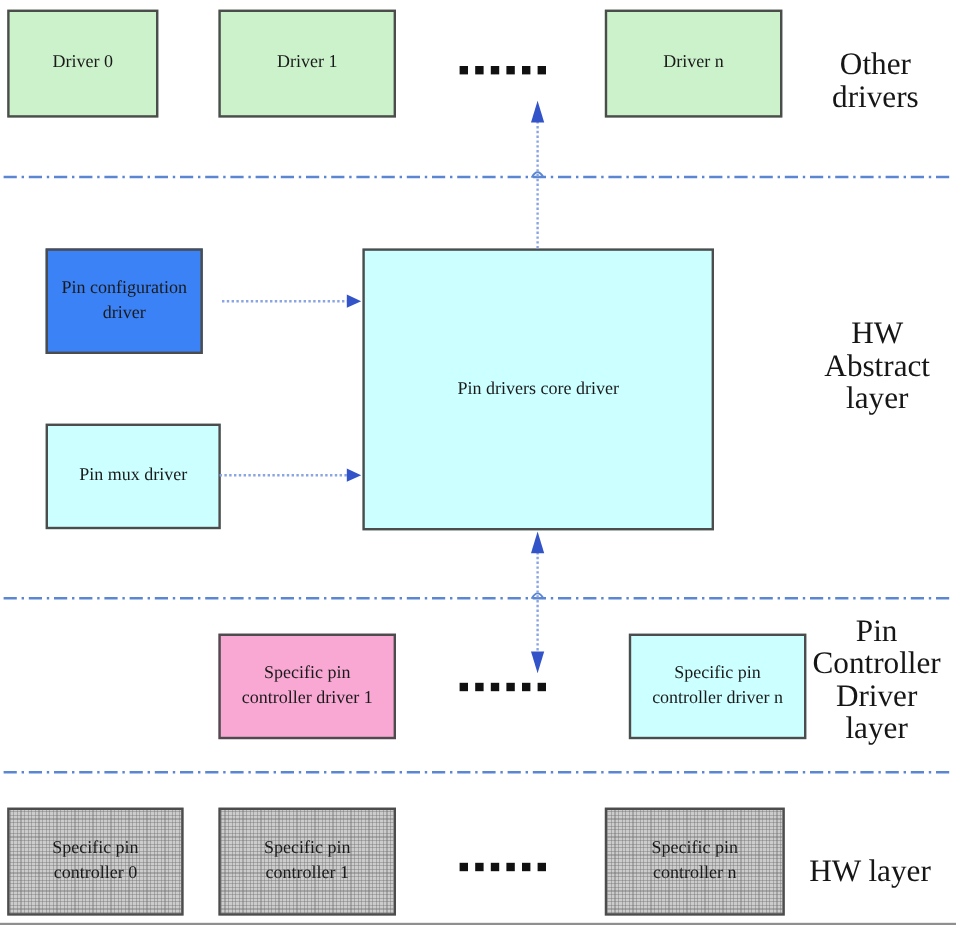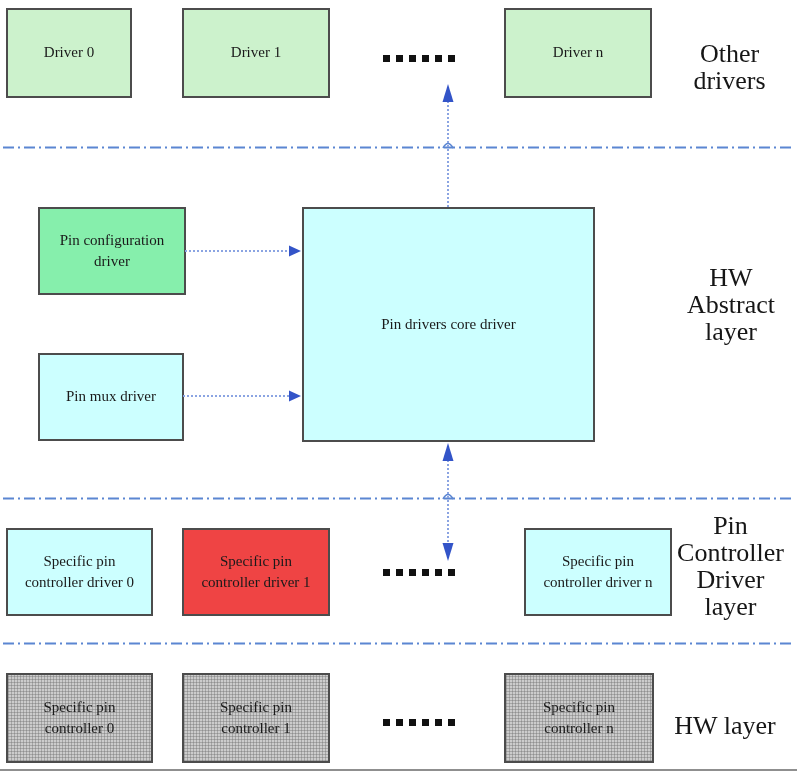--- a/index.html
+++ b/index.html
@@ -54,39 +54,36 @@
       <i class="dot"></i>
       <i class="dot"></i>
       <i class="dot"></i>
       <i class="dot"></i>
     </div>
   <div class="layer-label" style="left:667px; top:40px; width:125px;">
     <span style="display:block">Other</span>
     <span style="display:block">drivers</span>
   </div>
 
-  <div class="box" style="left: 38px; top: 207px; width: 148px; height: 88px; background-color: #86efac;">
+  <div class="box" style="left: 38px; top: 207px; width: 131px; height: 88px; background-color: #3b82f6;">
     <span>Pin configuration driver</span>
   </div>
   <div class="box" style="left: 38px; top: 353px; width: 146px; height: 88px; background-color: rgb(204, 255, 255);">
     <span>Pin mux driver</span>
   </div>
   <div class="box" style="left: 302px; top: 207px; width: 293px; height: 235px; background-color: rgb(204, 255, 255);">
     <span>Pin drivers core driver</span>
   </div>
   <div class="layer-label" style="left:667px; top:264px; width:128px;">
     <span style="display:block">HW</span>
     <span style="display:block">Abstract</span>
     <span style="display:block">layer</span>
   </div>
 
-  <div class="box" style="left: 6px; top: 528px; width: 147px; height: 88px; background-color: rgb(204, 255, 255);">
-    <span>Specific pin controller driver 0</span>
-  </div>
-  <div class="box" style="left: 182px; top: 528px; width: 148px; height: 88px; background-color: #ef4444;">
+  <div class="box" style="left: 182px; top: 528px; width: 148px; height: 88px; background-color: #f9a8d4;">
     <span>Specific pin controller driver 1</span>
   </div>
   <div class="box" style="left: 504px; top: 528px; width: 148px; height: 88px; background-color: rgb(204, 255, 255); margin-left: 20px;">
     <span>Specific pin controller driver n</span>
   </div>
   <div class="dots" style="left: 378px; top: 566px; width: 82px; height: 12px; color: rgb(17, 17, 17);">
       <i class="dot"></i>
       <i class="dot"></i>
       <i class="dot"></i>
       <i class="dot"></i>

